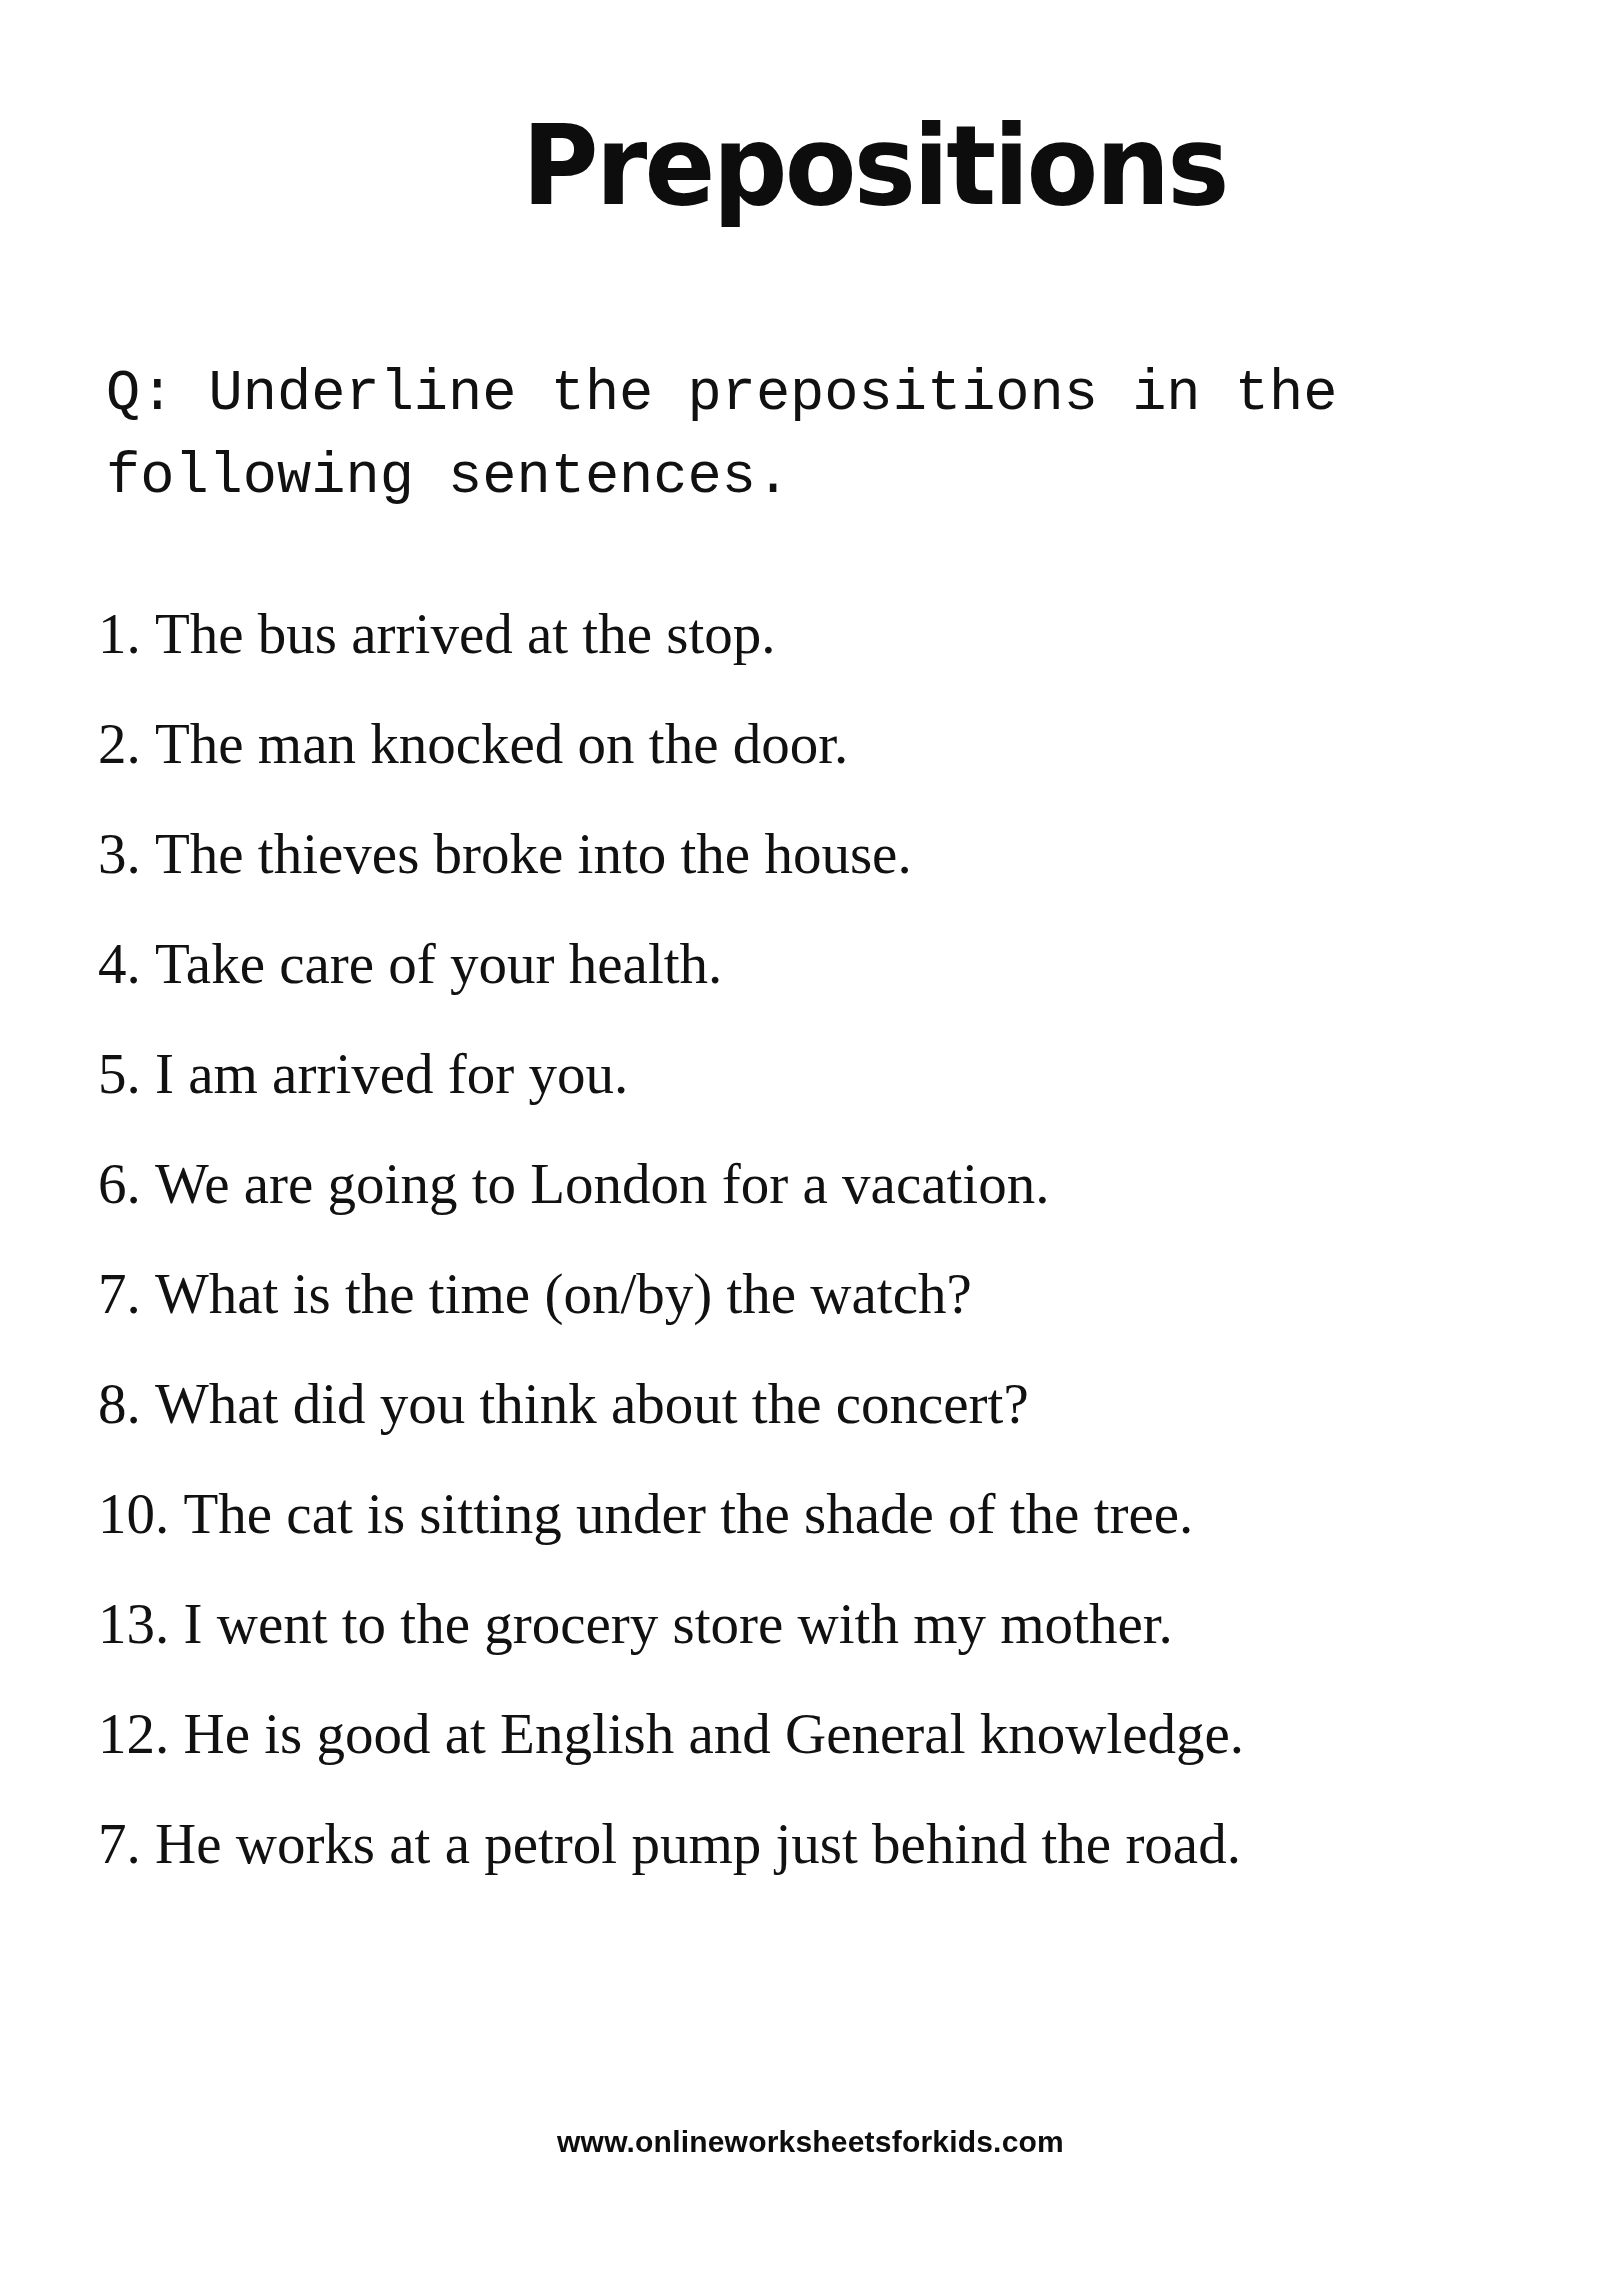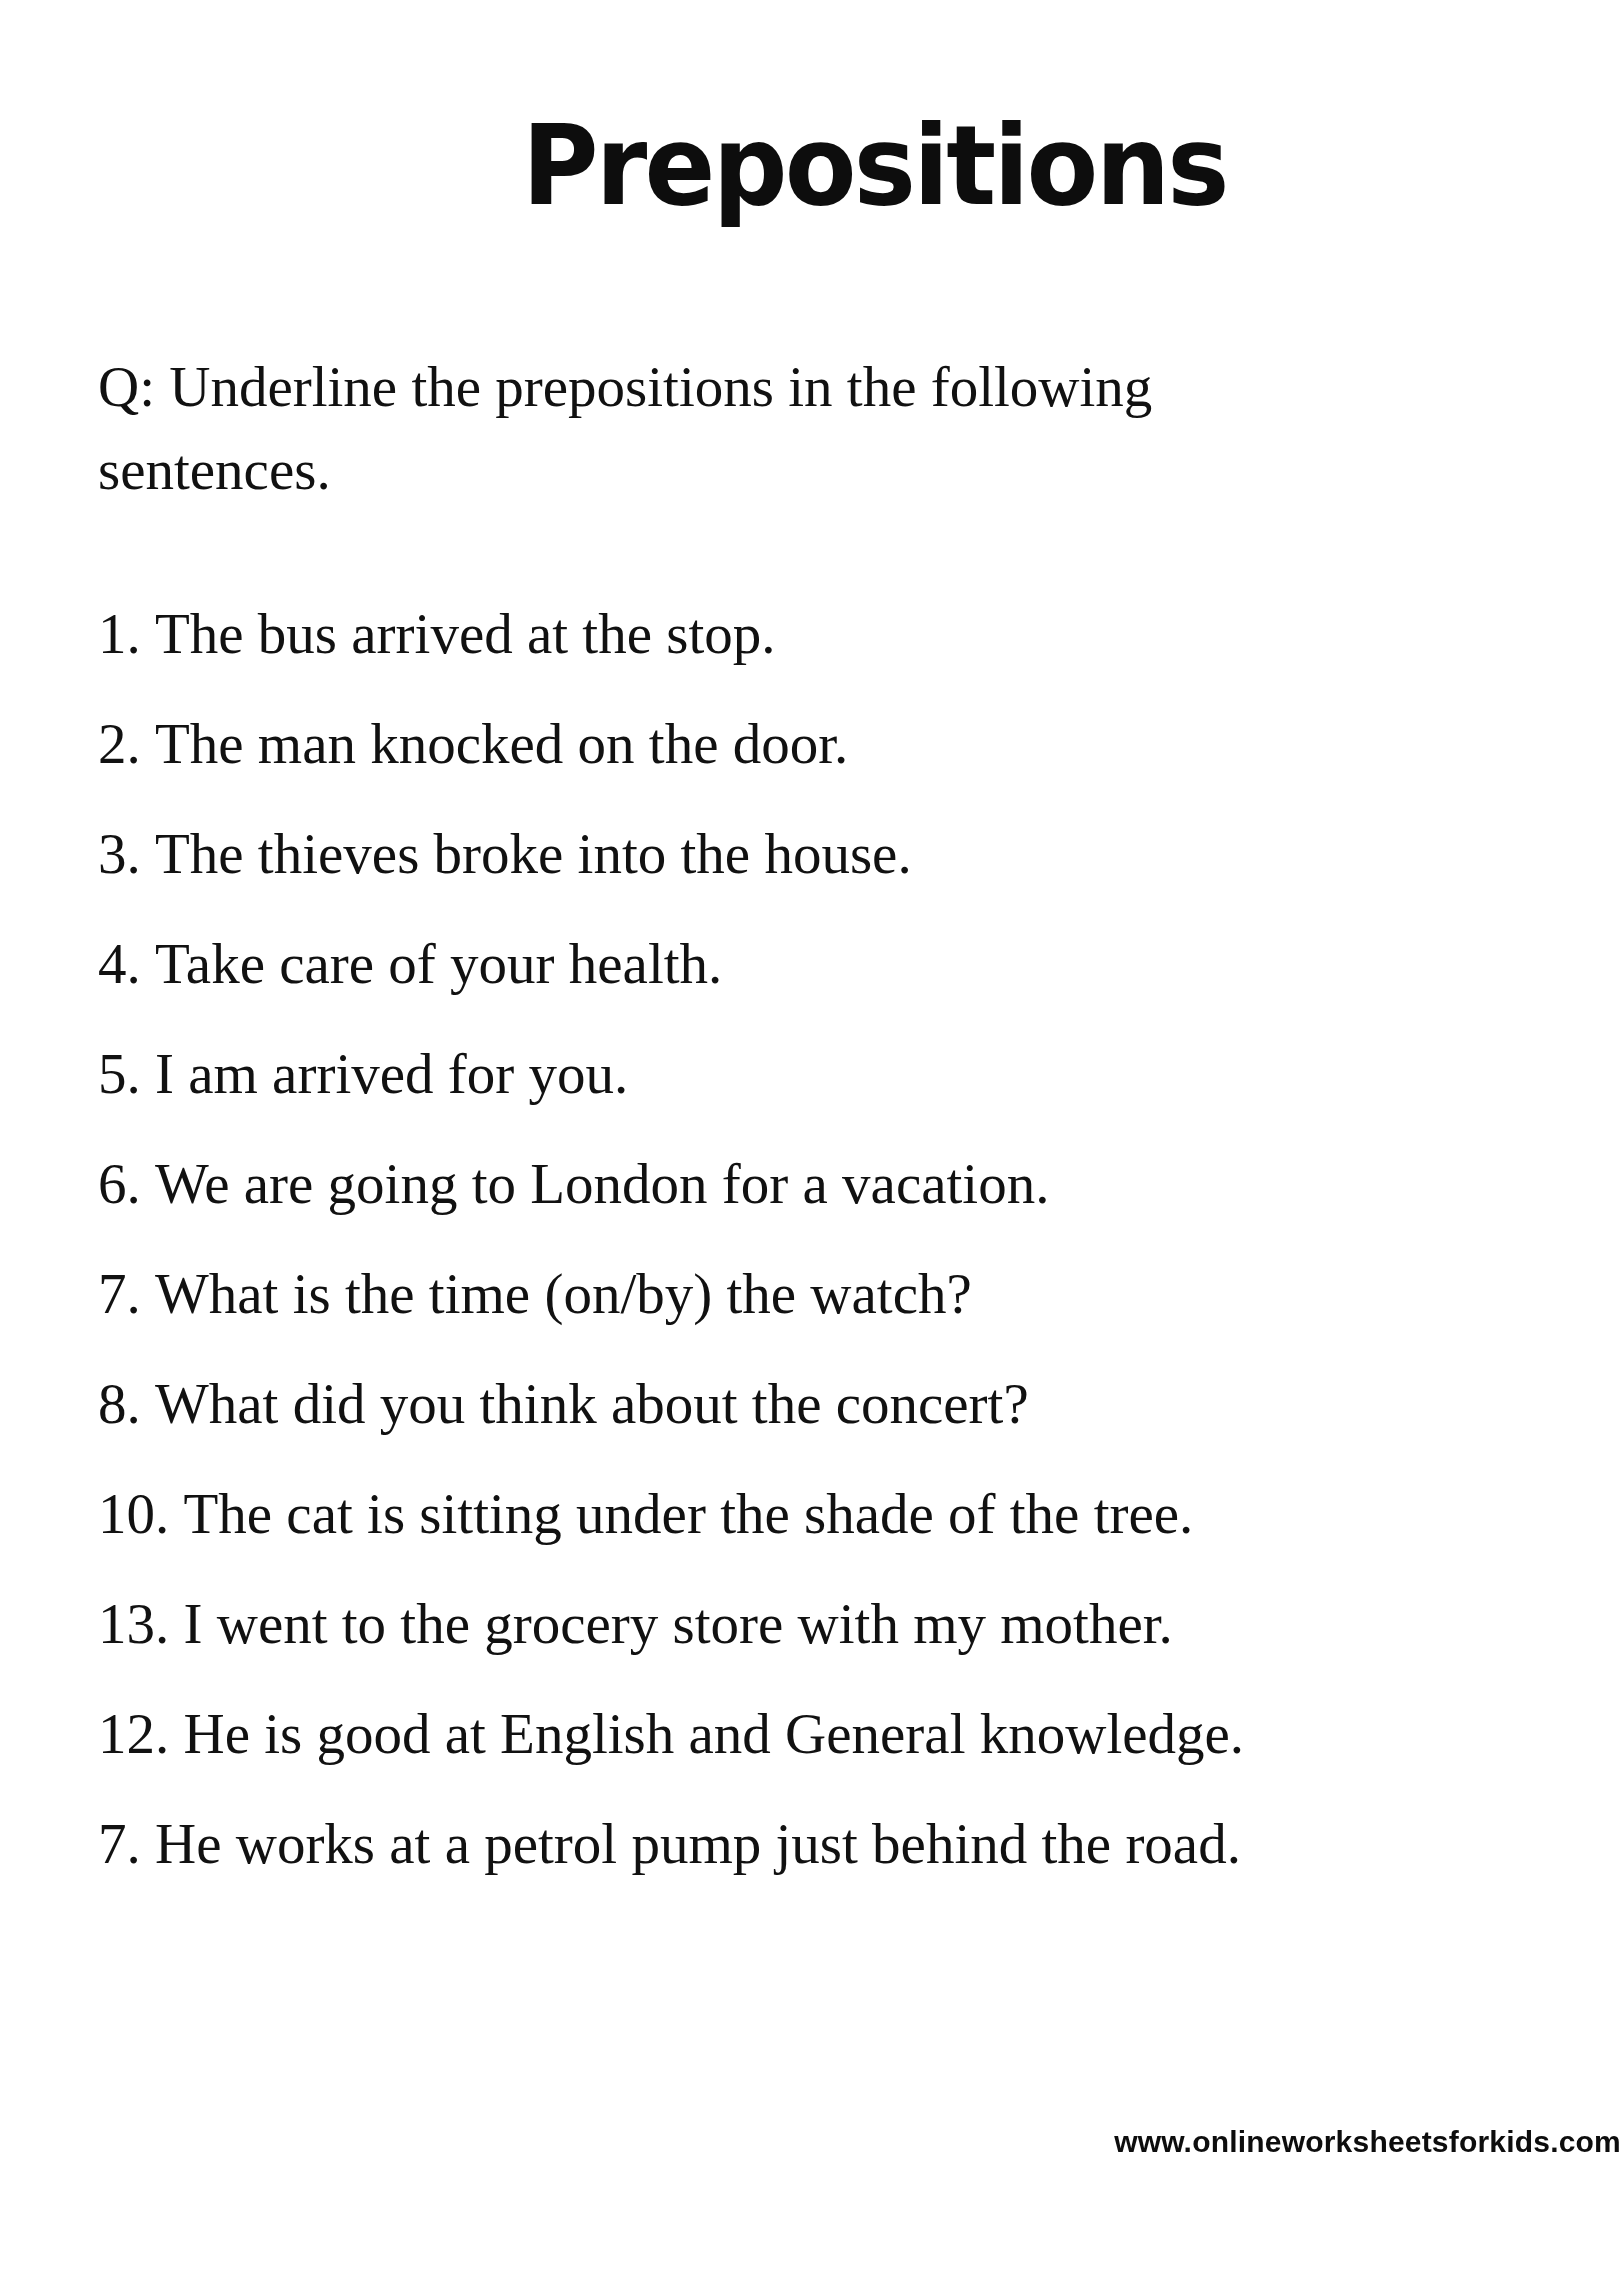--- a/index.html
+++ b/index.html
@@ -101,22 +101,22 @@
       color: #0d0d0d;
       transform: scaleX(0.95);
       transform-origin: left center;
     }
     
     .instruction {
       position: absolute;
       left: 98px;
       top: 345px;
       width: 1274px;
-      margin: 0;
-      font-family: Liberation Serif, serif;
+      margin: 8px;
+      font-family: Liberation Mono, monospace;
       font-size: 57px;
       line-height: 83px;
       color: #111111;
     }
     
     .questions {
       position: absolute;
       left: 98px;
       top: 594px;
       margin: 0;
@@ -131,21 +131,21 @@
       line-height: 80px;
       white-space: nowrap;
     }
     .q-num { margin-right: 0.25em; }
     
     .footer {
       position: absolute;
       left: 0;
       width: 1621px;
       top: 2125px;
-      text-align: right;
+      text-align: center;
       font-family: "Liberation Sans", sans-serif;
       font-weight: 700;
       font-size: 30px;
       color: #0d0d0d;
       letter-spacing: 0.2px;
     }
   </style>
 </head>
 <body>
 

